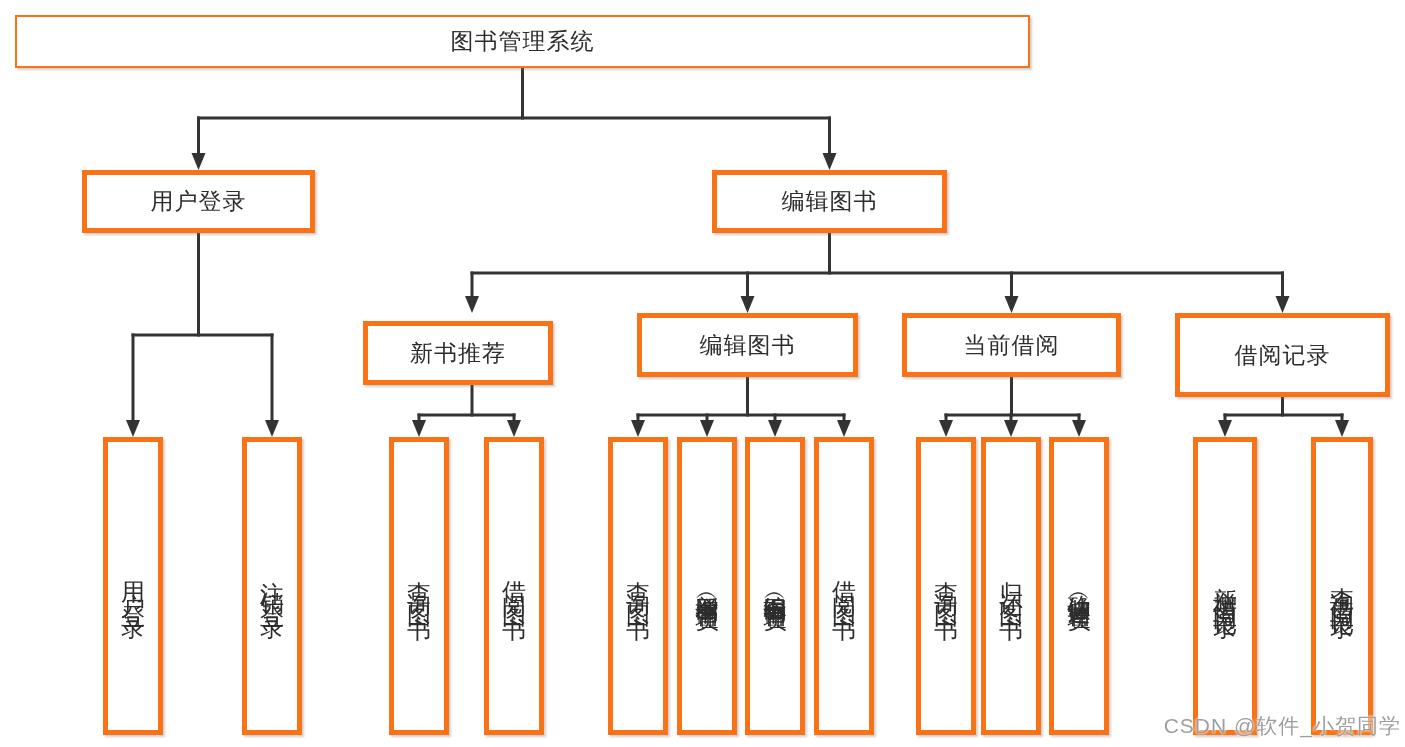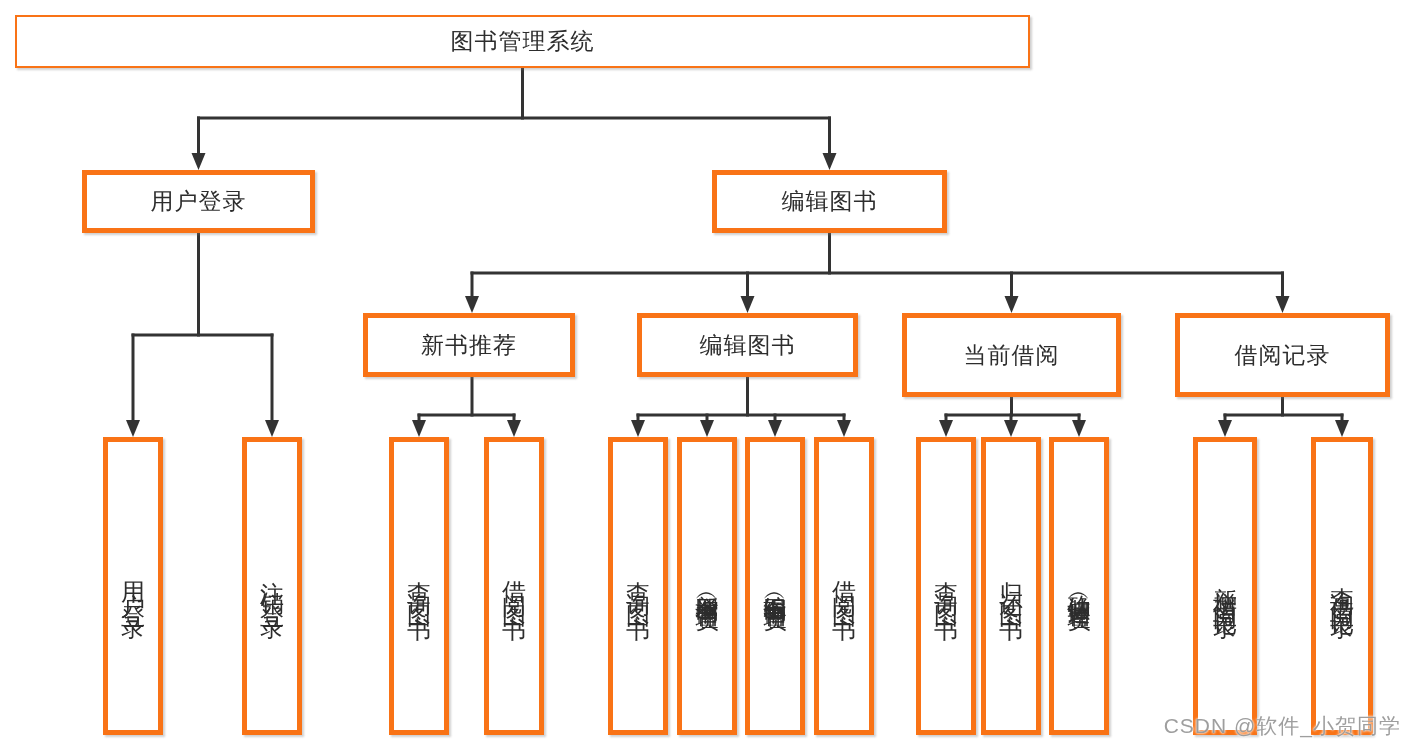--- a/index.html
+++ b/index.html
@@ -101,27 +101,27 @@
     <span>图书管理系统</span>
   </div>
 
   <div class="node" style="left:82px;top:170px;width:233px;height:63px">
     <span>用户登录</span>
   </div>
   <div class="node" style="left:712px;top:170px;width:235px;height:63px">
     <span>编辑图书</span>
   </div>
 
-  <div class="node" style="left:363px;top:313px;width:212px;height:64px">
+  <div class="node" style="left:363px;top:321px;width:190px;height:64px">
     <span>新书推荐</span>
   </div>
   <div class="node" style="left:637px;top:313px;width:221px;height:64px">
     <span>编辑图书</span>
   </div>
-  <div class="node" style="left:902px;top:313px;width:219px;height:84px">
+  <div class="node" style="left:902px;top:313px;width:219px;height:64px">
     <span>当前借阅</span>
   </div>
   <div class="node" style="left:1175px;top:313px;width:215px;height:84px">
     <span>借阅记录</span>
   </div>
 
   <div class="node" style="left:103px;top:437px;width:60px;height:298px">
     <span class="vtext ls-wide">用户登录</span>
   </div>
   <div class="node" style="left:242px;top:437px;width:60px;height:298px">

